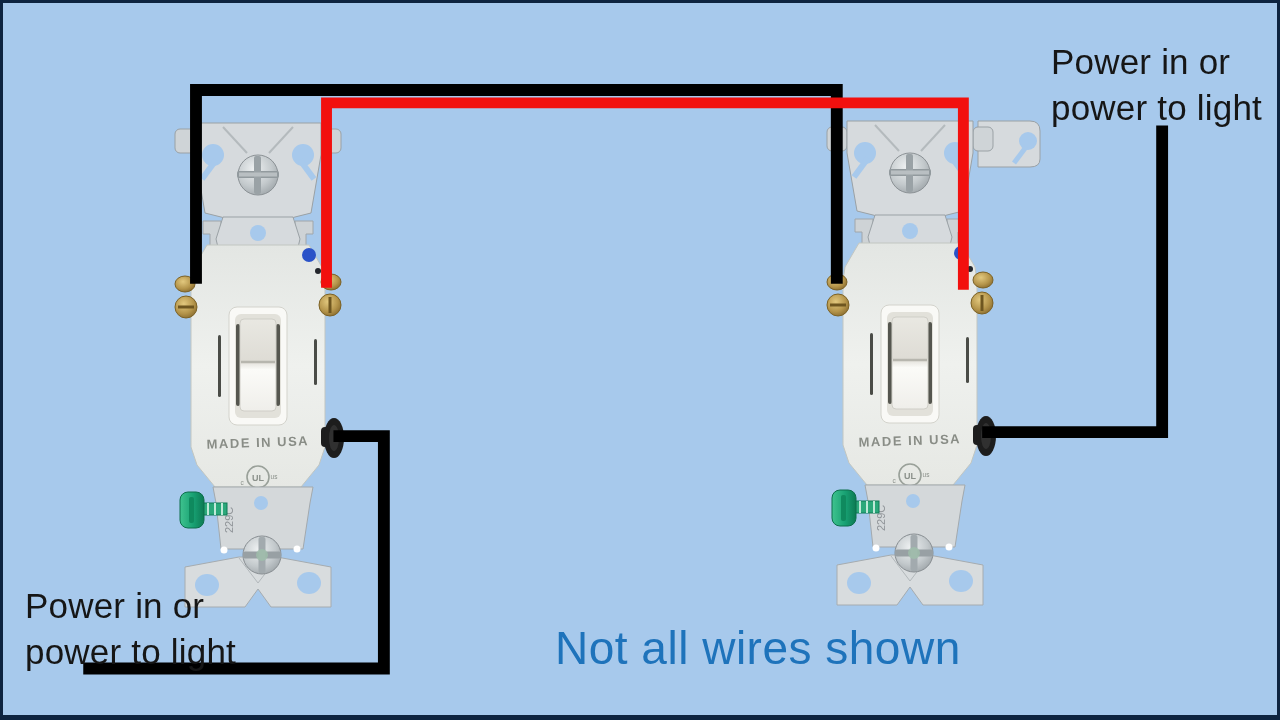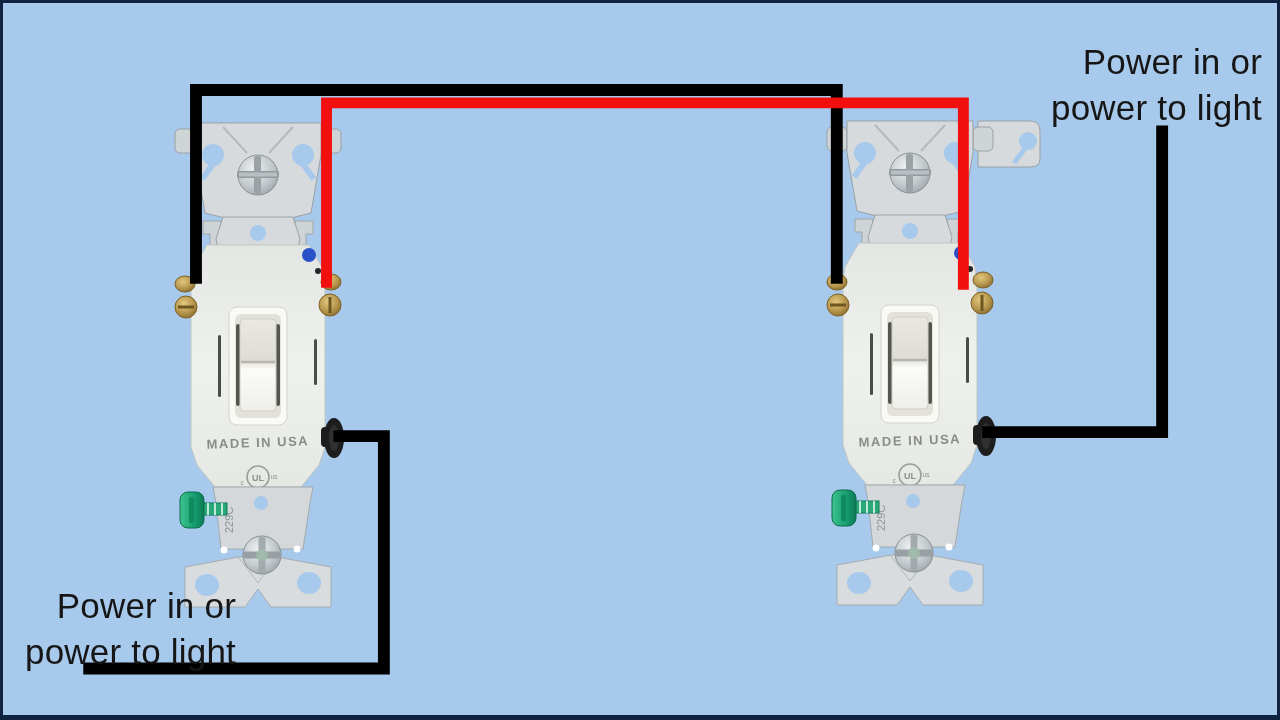--- a/index.html
+++ b/index.html
@@ -21,21 +21,21 @@
   #label-bottom-left{left:22px;top:580px;}
   #caption{
     position:absolute;left:552px;top:618px;font-size:46px;line-height:54px;
     white-space:nowrap;letter-spacing:0.5px;
   }
   .hidden-defs{position:absolute;width:0;height:0;overflow:hidden;}
 </style>
 </head>
 <body>
 
-<div class="stage" style="background: rgb(167, 201, 236); text-align: right;">
+<div class="stage" style="background: rgb(167, 201, 236);">
 
   <svg class="hidden-defs" aria-hidden="true">
     <defs>
       <radialGradient id="grad-screw" cx="40%" cy="35%" r="75%">
         <stop offset="0%" stop-color="#eef1f2"></stop>
           <stop offset="60%" stop-color="#c3c9cc"></stop>
           <stop offset="100%" stop-color="#9aa1a5"></stop>
       </radialGradient>
       <radialGradient id="grad-brass" cx="40%" cy="35%" r="75%">
         <stop offset="0%" stop-color="#e2c87e"></stop>
@@ -182,14 +182,15 @@
   <div class="wire-label" id="label-top-right" style="color: rgb(22, 22, 22);">
     <div>Power in or</div>
     <div>power to light</div>
   </div>
 
   <div class="wire-label" id="label-bottom-left" style="color: rgb(22, 22, 22);">
     <div>Power in or</div>
     <div>power to light</div>
   </div>
 
+  <div id="caption" style="color: rgb(30, 115, 187);">Not all wires shown</div>
 
 </div>
 
 </body></html>

